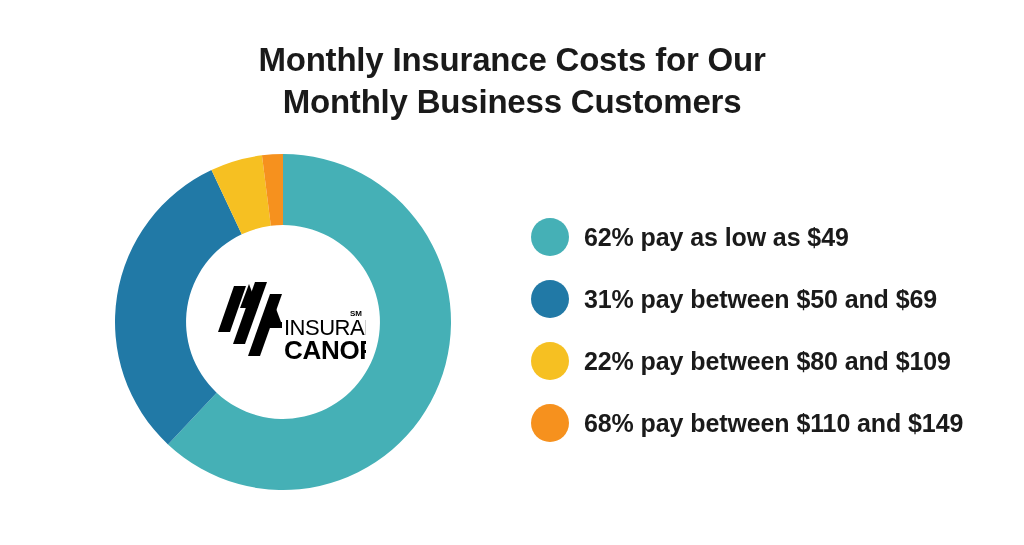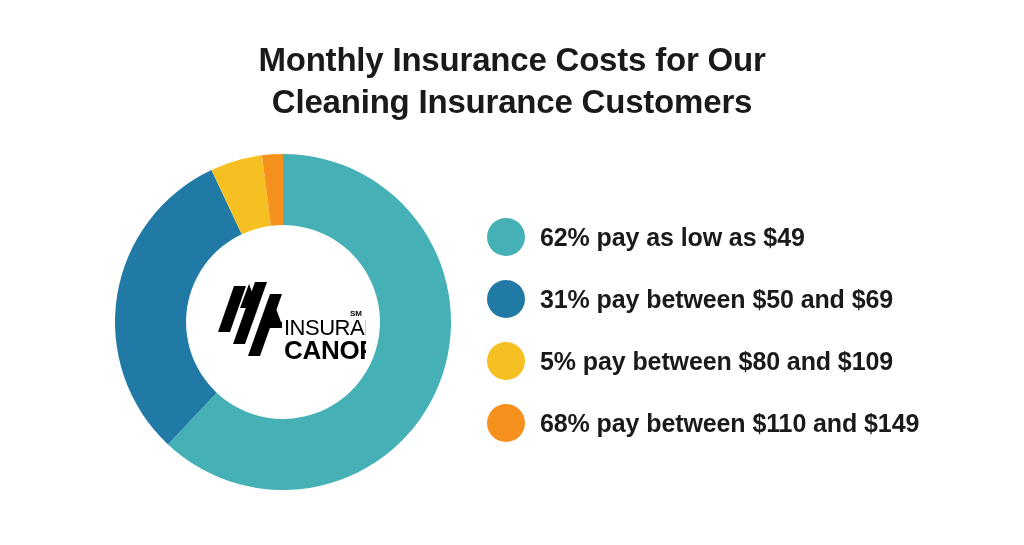--- a/index.html
+++ b/index.html
@@ -55,21 +55,21 @@
     display: flex;
     align-items: center;
     justify-content: center;
     pointer-events: none;
   }
   .logo-svg { display: block; width: 166px; height: 88px; }
 
   
   .legend {
     position: absolute;
-    left: 487px;
+    left: 531px;
     top: 199px;
     width: 470px;
   }
   .legend-row {
     display: flex;
     align-items: center;
     height: 62px;
   }
   .legend-swatch {
     width: 38px;
@@ -86,21 +86,21 @@
     letter-spacing: -0.1px;
   }
 </style>
 </head>
 <body>
 
 <div id="infographic">
 
   <div class="chart-title">
     <span class="line">Monthly Insurance Costs for Our</span>
-    <span class="line">Cleaning Insurance Customers</span>
+    <span class="line">Monthly Business Customers</span>
   </div>
 
   <div class="donut-wrap">
     <svg class="donut-svg" viewBox="0 0 336 336">
       <g id="donut-slices">
           <path d="M 168 0 A 168 168 0 1 1 52.996086203980354 290.4667294067972 L 101.64274173969666 238.66330286772197 A 96.93599999999999 96.93599999999999 0 1 0 168 71.06400000000001 Z" fill="#45B0B6"></path>
           <path d="M 52.996086203980354 290.4667294067972 A 168 168 0 0 1 96.46907901706774 15.989055185708736 L 126.72665859284808 80.28968484215396 A 96.93599999999999 96.93599999999999 0 0 0 101.64274173969666 238.66330286772197 Z" fill="#2179A6"></path>
           <path d="M 96.46907901706774 15.989055185708736 A 168 168 0 0 1 146.94401676119696 1.324730179167716 L 155.85069767121067 71.82836931337978 A 96.93599999999999 96.93599999999999 0 0 0 126.72665859284808 80.28968484215396 Z" fill="#F6C022"></path>
           <path d="M 146.94401676119696 1.324730179167716 A 168 168 0 0 1 167.99999999999997 0 L 167.99999999999997 71.06400000000001 A 96.93599999999999 96.93599999999999 0 0 0 155.85069767121067 71.82836931337978 Z" fill="#F6911E"></path>
         </g>
@@ -133,21 +133,21 @@
       <span class="legend-label">62% pay as low as $49</span>
     </div>
 
     <div class="legend-row">
       <span class="legend-swatch" style="background: rgb(33, 121, 166);"></span>
       <span class="legend-label">31% pay between $50 and $69</span>
     </div>
 
     <div class="legend-row">
       <span class="legend-swatch" style="background: rgb(246, 192, 34);"></span>
-      <span class="legend-label">5% pay between $80 and $109</span>
+      <span class="legend-label">22% pay between $80 and $109</span>
     </div>
 
     <div class="legend-row">
       <span class="legend-swatch" style="background: rgb(246, 145, 30);"></span>
       <span class="legend-label">68% pay between $110 and $149</span>
     </div>
 
   </div>
 
 </div>

